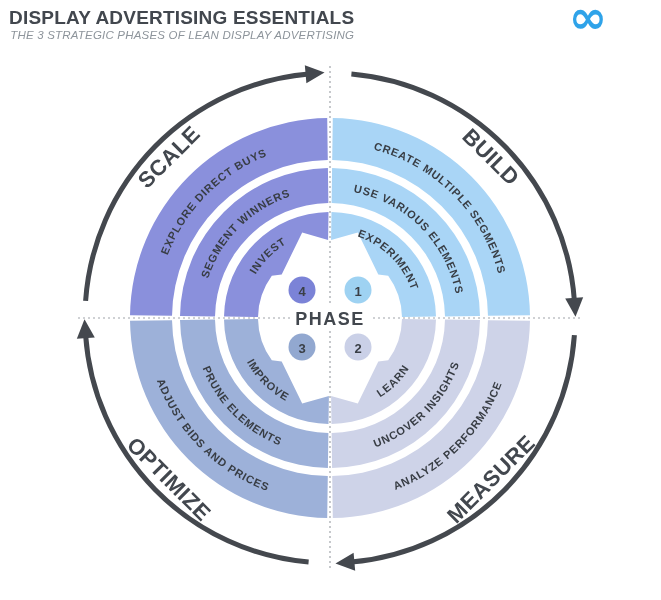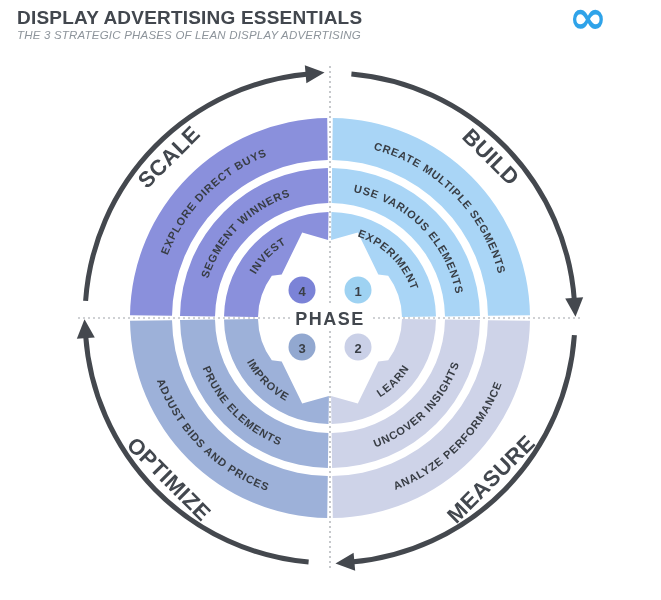--- a/index.html
+++ b/index.html
@@ -1,20 +1,20 @@
 <!DOCTYPE html>
 <html><head>
 <meta charset="utf-8">
 <style>
   html,body{margin:0;padding:0;}
   body{
     width:661px;height:600px;position:relative;background:#fff;
     font-family:"Liberation Sans",sans-serif;overflow:hidden;
   }
-  .header{position:absolute;left:17px;top:7px;}
+  .header{position:absolute;left:9px;top:7px;text-align:right;}
   .header h1{
     margin:0;font-size:19px;line-height:21px;font-weight:bold;
     color:#42474e;letter-spacing:0.2px;
   }
   .header .subtitle{
     margin:1px 0 0 0;font-size:11.5px;font-style:italic;
     color:#8d949b;letter-spacing:0.2px;
   }
   .logo{position:absolute;right:8px;top:0px;width:130px;text-align:center;line-height:1;}
   .logo .infinity{

